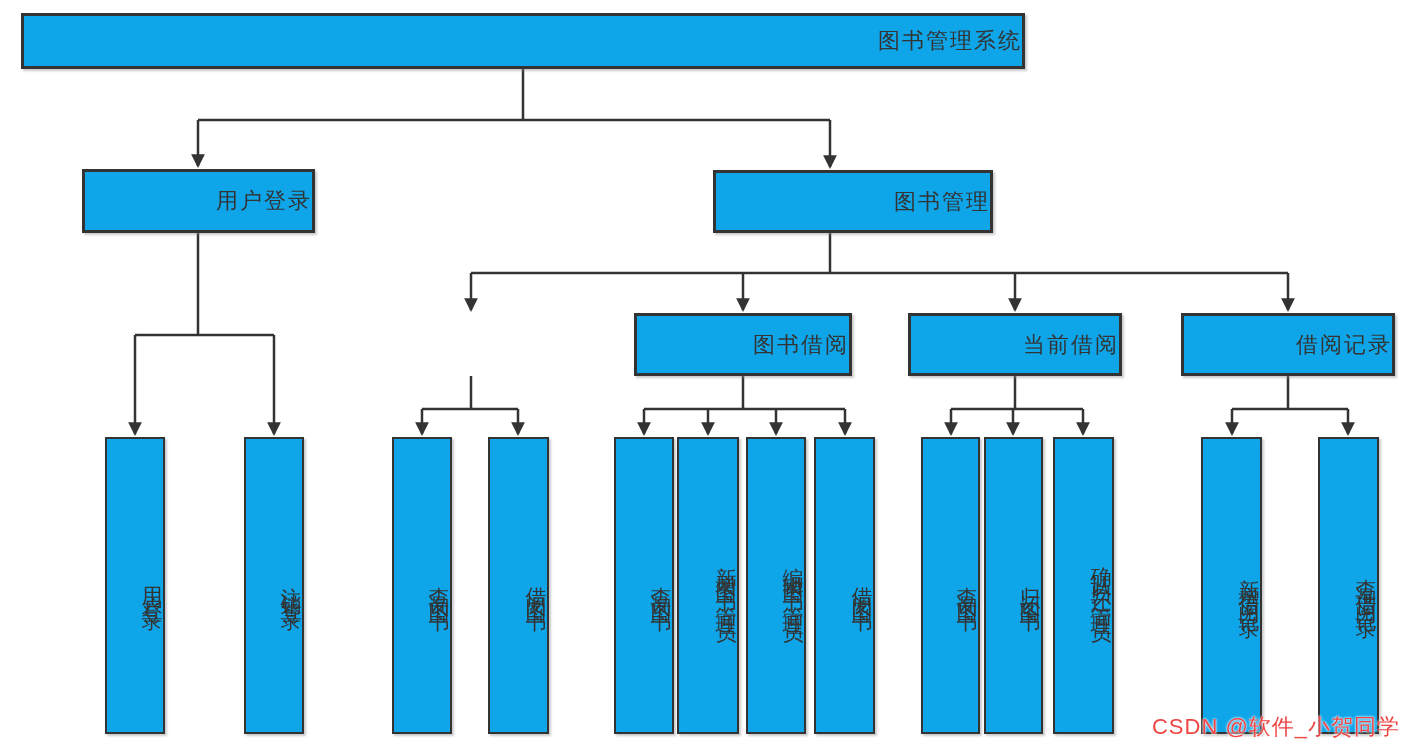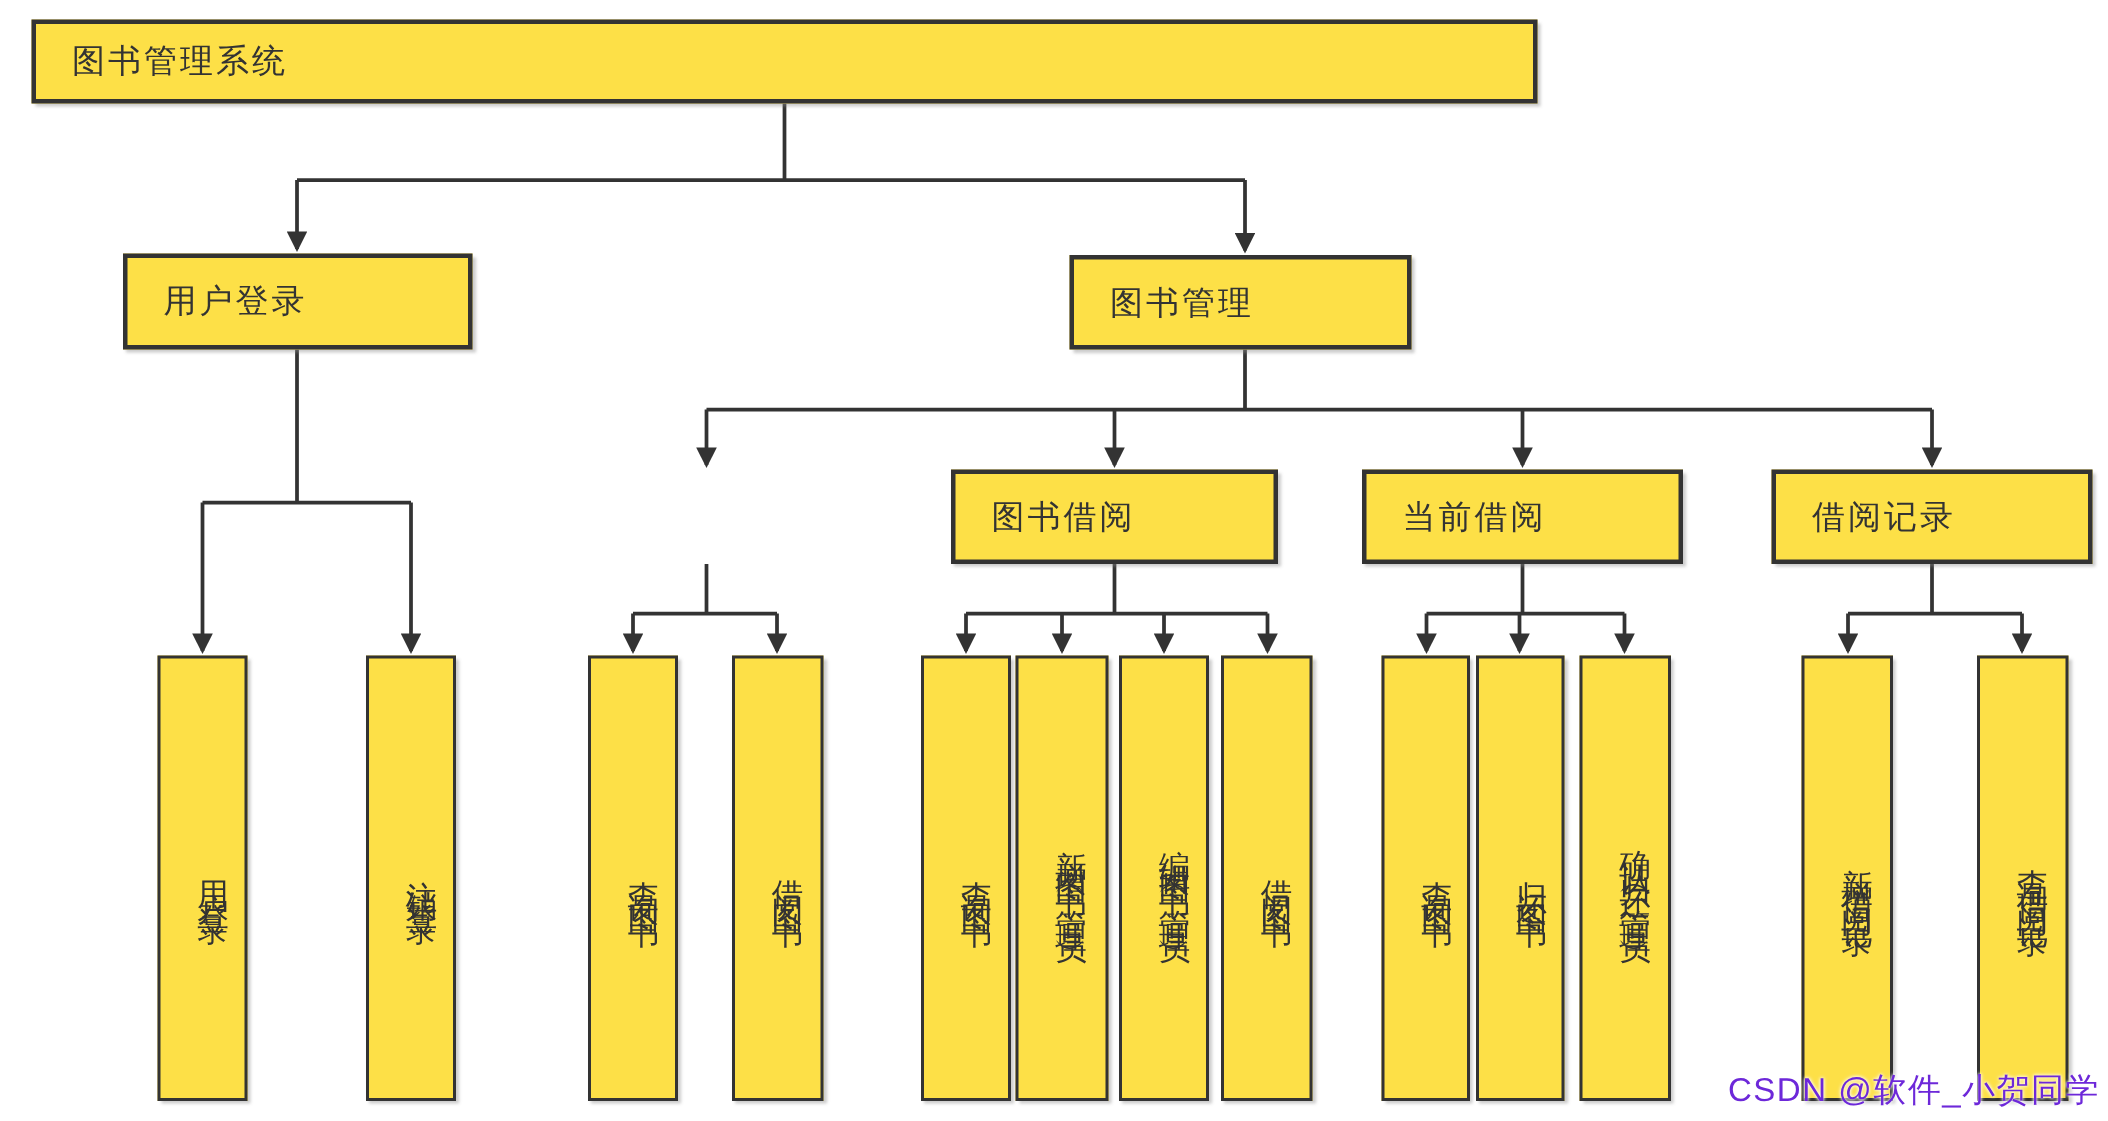--- a/index.html
+++ b/index.html
@@ -12,26 +12,26 @@
     overflow: hidden;
   }
   #connectors {
     position: absolute;
     left: 0; top: 0;
     width: 1405px; height: 747px;
   }
   .box {
     position: absolute;
     box-sizing: border-box;
-    background: #fde047;
+    background: #0ea5e9;
     border: 3px solid #333333;
     color: #333333;
     display: flex;
     align-items: center;
-    justify-content: flex-start;
+    justify-content: flex-end;
     font-size: 22px;
     letter-spacing: 2px;
     box-shadow: 2px 2px 2px rgba(140,140,140,0.45);
     padding-left: 24px;
   }
   .leaf {
     border-width: 2.5px;
     box-shadow: 2px 2px 2px rgba(140,140,140,0.45);
   }
   .vtext {
@@ -40,21 +40,21 @@
     font-size: 21px;
     letter-spacing: 8px;
     line-height: 1;
     white-space: nowrap;
   }
   #watermark {
     position: absolute;
     right: 5px;
     bottom: 5px;
     font-size: 22px;
-    color: #6d28d9;
+    color: #ef4444;
     text-shadow: 0 0 2px #ffffff, 0 0 3px #ffffff;
     z-index: 20;
     letter-spacing: 1px;
   }
 </style>
 </head>
 <body>
 
 <div id="canvas">
 
@@ -120,21 +120,21 @@
     </g>
   </svg>
 
   <div class="box" style="left:21px; top:13px; width:1004px; height:56px;">
     <span>图书管理系统</span>
   </div>
 
   <div class="box" style="left:82px; top:169px; width:233px; height:64px;">
     <span>用户登录</span>
   </div>
-  <div class="box" style="left:713px; top:170px; width:228px; height:63px;">
+  <div class="box" style="left:713px; top:170px; width:280px; height:63px;">
     <span>图书管理</span>
   </div>
 
   <div class="box" style="left:634px; top:313px; width:218px; height:63px;">
     <span>图书借阅</span>
   </div>
   <div class="box" style="left:908px; top:313px; width:214px; height:63px;font-family:Liberation Serif, serif;">
     <span>当前借阅</span>
   </div>
   <div class="box" style="left:1181px; top:313px; width:214px; height:63px;">

